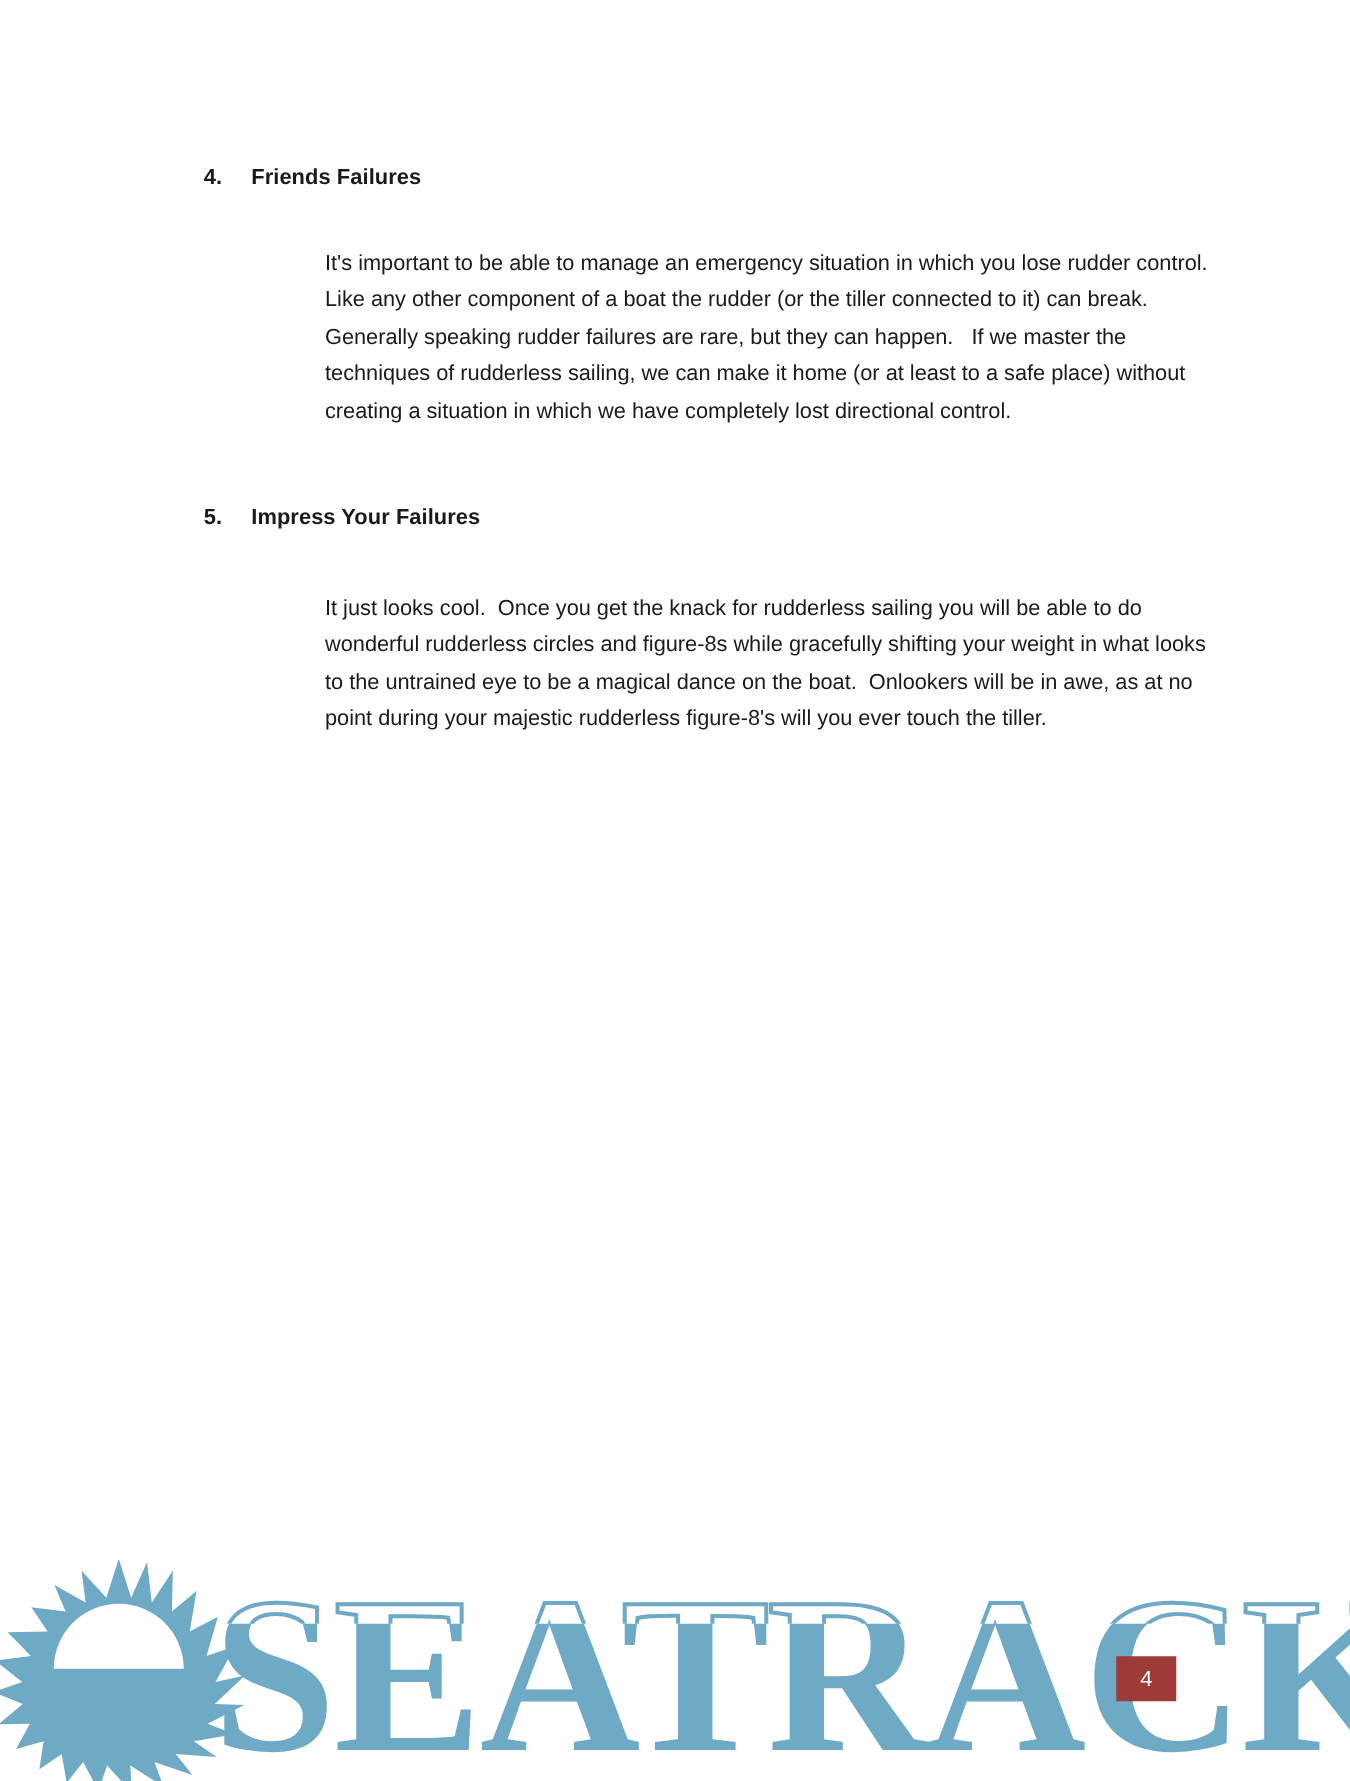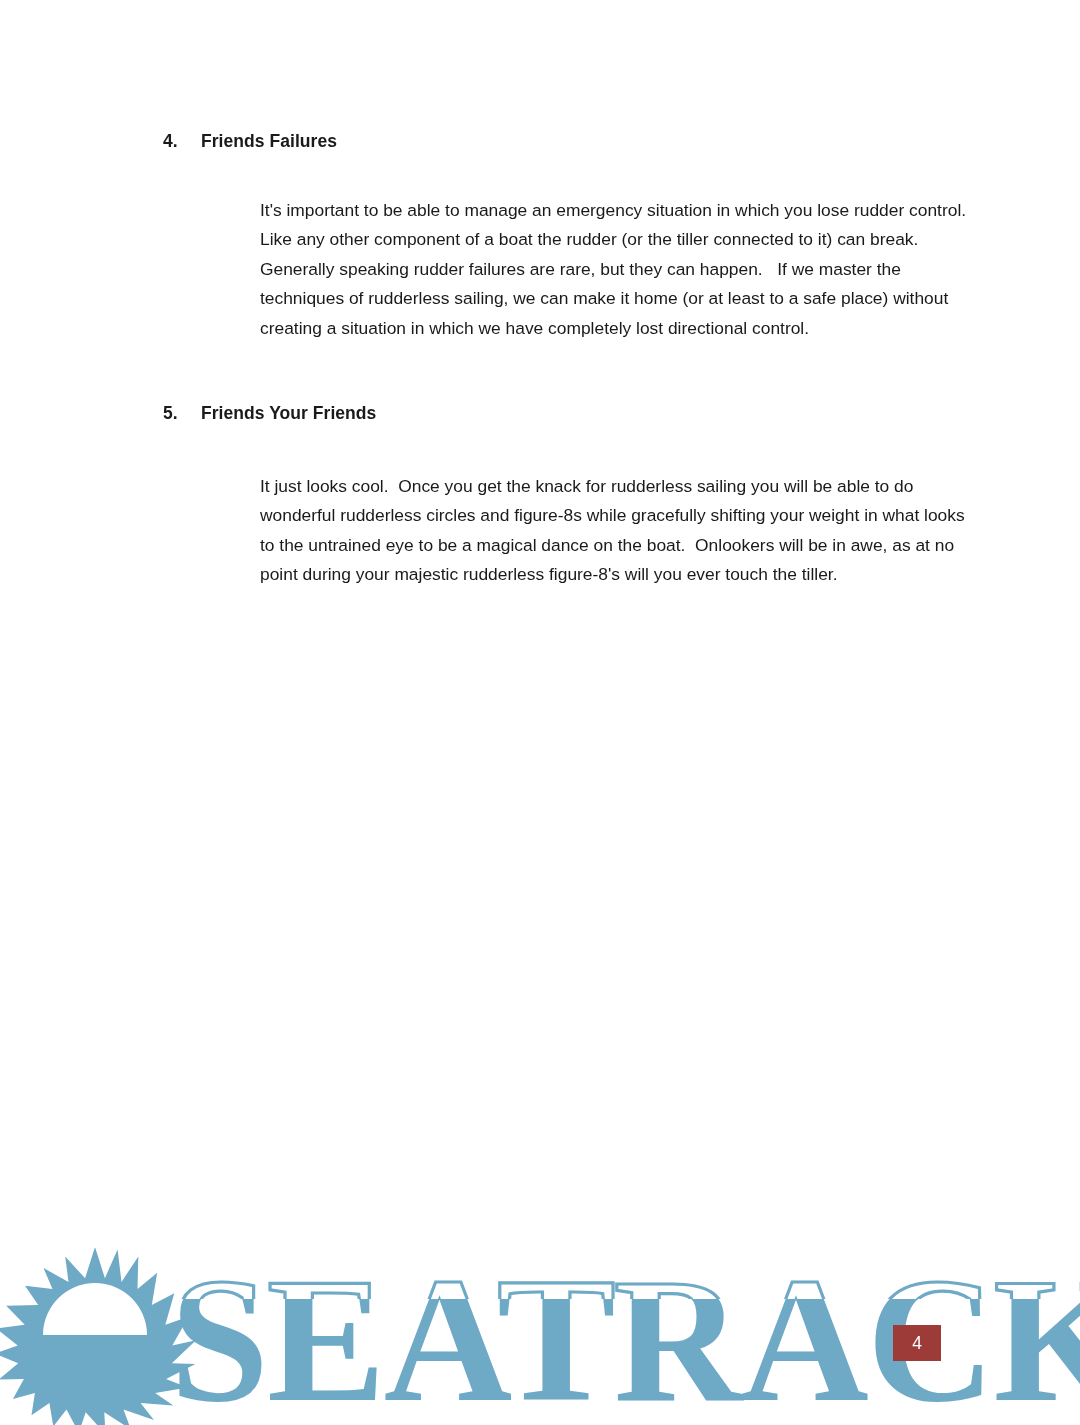--- a/index.html
+++ b/index.html
@@ -185,21 +185,21 @@
       <div class="section-heading">
         <span class="section-number">4.</span>
         <span class="section-title">Friends Failures</span>
       </div>
       <div class="section-body">It's important to be able to manage an emergency situation in which you lose rudder control.  Like any other component of a boat the rudder (or the tiller connected to it) can break.  Generally speaking rudder failures are rare, but they can happen.   If we master the techniques of rudderless sailing, we can make it home (or at least to a safe place) without creating a situation in which we have completely lost directional control.</div>
     </div>
 
     <div class="section" id="sec-5">
       <div class="section-heading">
         <span class="section-number">5.</span>
-        <span class="section-title">Friends Your Friends</span>
+        <span class="section-title">Impress Your Failures</span>
       </div>
       <div class="section-body">It just looks cool.  Once you get the knack for rudderless sailing you will be able to do wonderful rudderless circles and figure-8s while gracefully shifting your weight in what looks to the untrained eye to be a magical dance on the boat.  Onlookers will be in awe, as at no point during your majestic rudderless figure-8's will you ever touch the tiller.</div>
     </div>
 
   </div>
 
   <div class="page-number-box" style="background: rgb(156, 59, 56);"></div>
 
   <div class="page-number">4</div>
 

